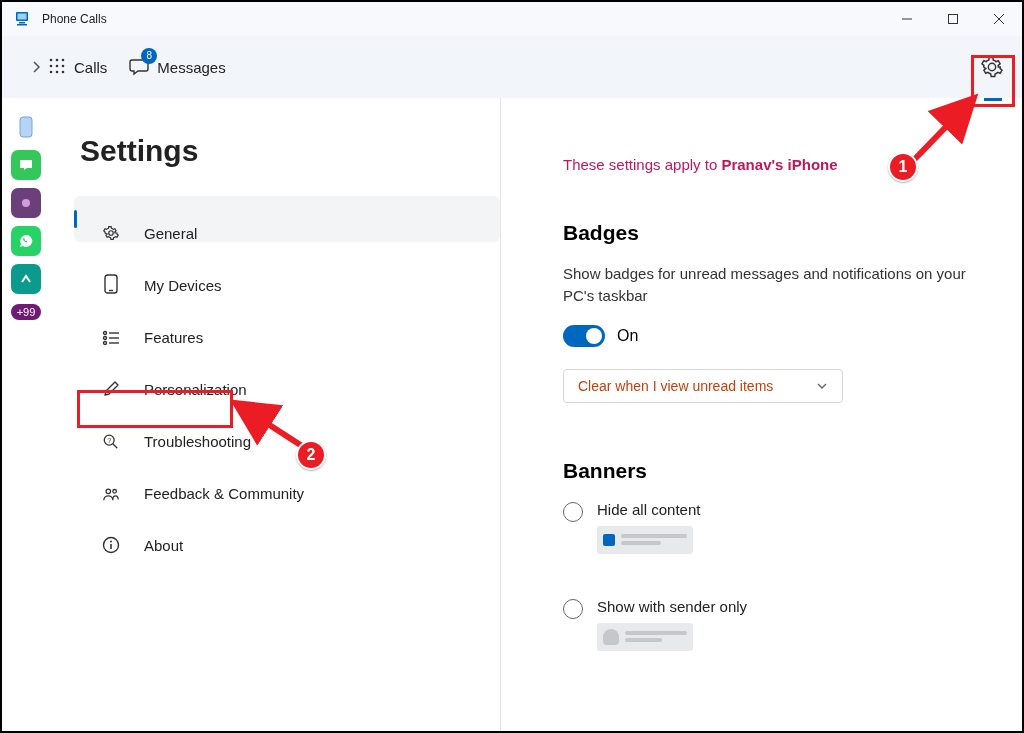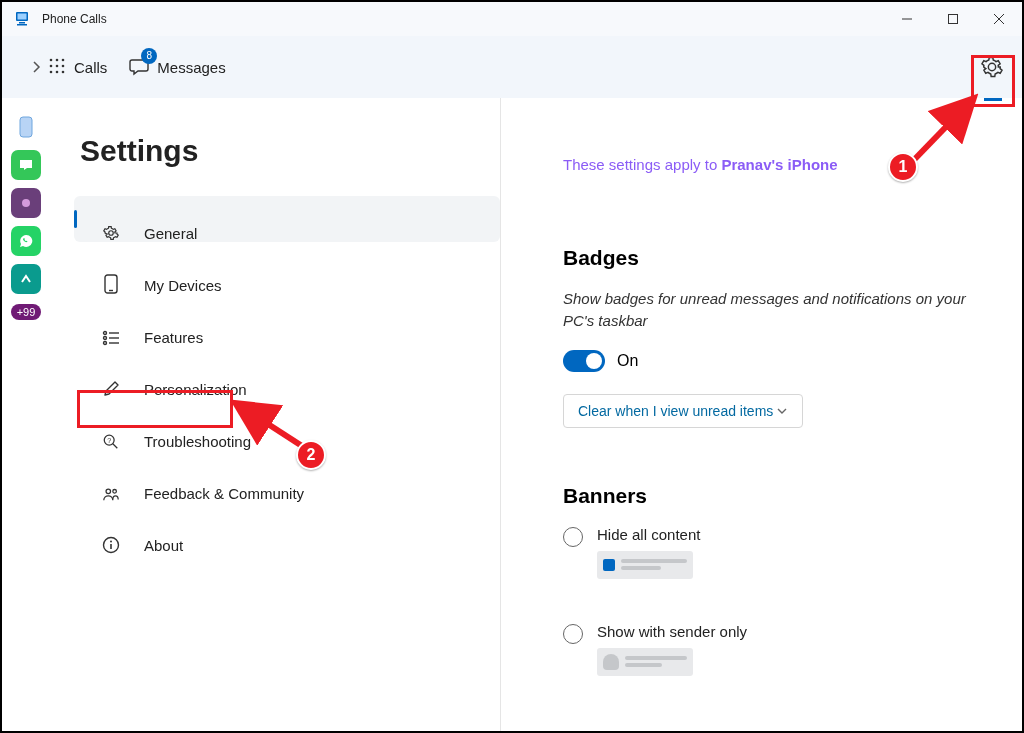--- a/index.html
+++ b/index.html
@@ -153,42 +153,42 @@
   .divider {
     width: 1px;
     background: #e5e5e5;
     margin-top: -6px;
   }
   .content {
     flex: 1;
     padding: 58px 50px 0 62px;
   }
   .applies {
-    font-size: 15px; color: #8b5cf6; margin-bottom: 73px;
+    font-size: 15px; color: #be185d; margin-bottom: 48px;
   }
   .applies b { font-weight: 600; }
   .content h2 {
     font-size: 21px; font-weight: 600;
     margin: 0 0 18px 0;
   }
-  .content p { font-size: 15px; color: #333; margin: 0 0 18px 0; line-height: 1.45; font-style: italic; }
+  .content p { font-size: 15px; color: #333; margin: 0 0 18px 0; line-height: 1.45; }
   .toggle-row { display: flex; align-items: center; gap: 12px; margin-bottom: 22px; }
   .toggle {
     width: 42px; height: 22px; border-radius: 999px;
     background: #0067c0; position: relative;
   }
   .toggle .knob {
     position: absolute; right: 3px; top: 3px;
     width: 16px; height: 16px; border-radius: 50%; background: #fff;
   }
   .dropdown {
     display: inline-flex; align-items: center; justify-content: space-between;
     border: 1px solid #d6d6d6; border-radius: 4px;
-    padding: 8px 14px; font-size: 14px; width: 240px;
-    color: #0369a1;
+    padding: 8px 14px; font-size: 14px; width: 280px;
+    color: #c2410c;
   }
   .banners { margin-top: 56px; }
   .radio-opt { display: flex; align-items: flex-start; gap: 14px; margin-bottom: 44px; }
   .radio-circle {
     width: 20px; height: 20px; border-radius: 50%;
     border: 1.5px solid #666; flex-shrink: 0; margin-top: 1px;
   }
   .opt-body .opt-label { font-size: 15px; color: #222; margin-bottom: 8px; }
   .preview {
     width: 96px; height: 28px; background: #e8e9eb;

